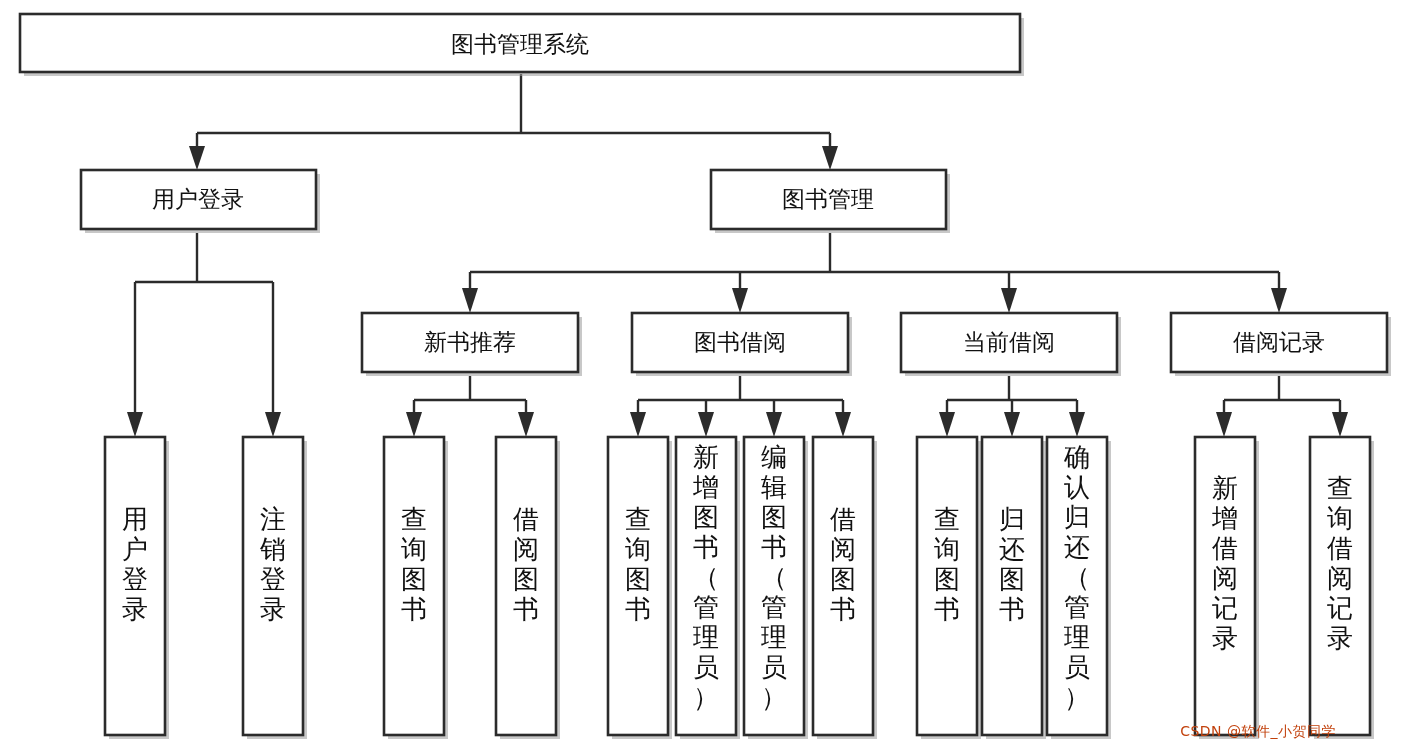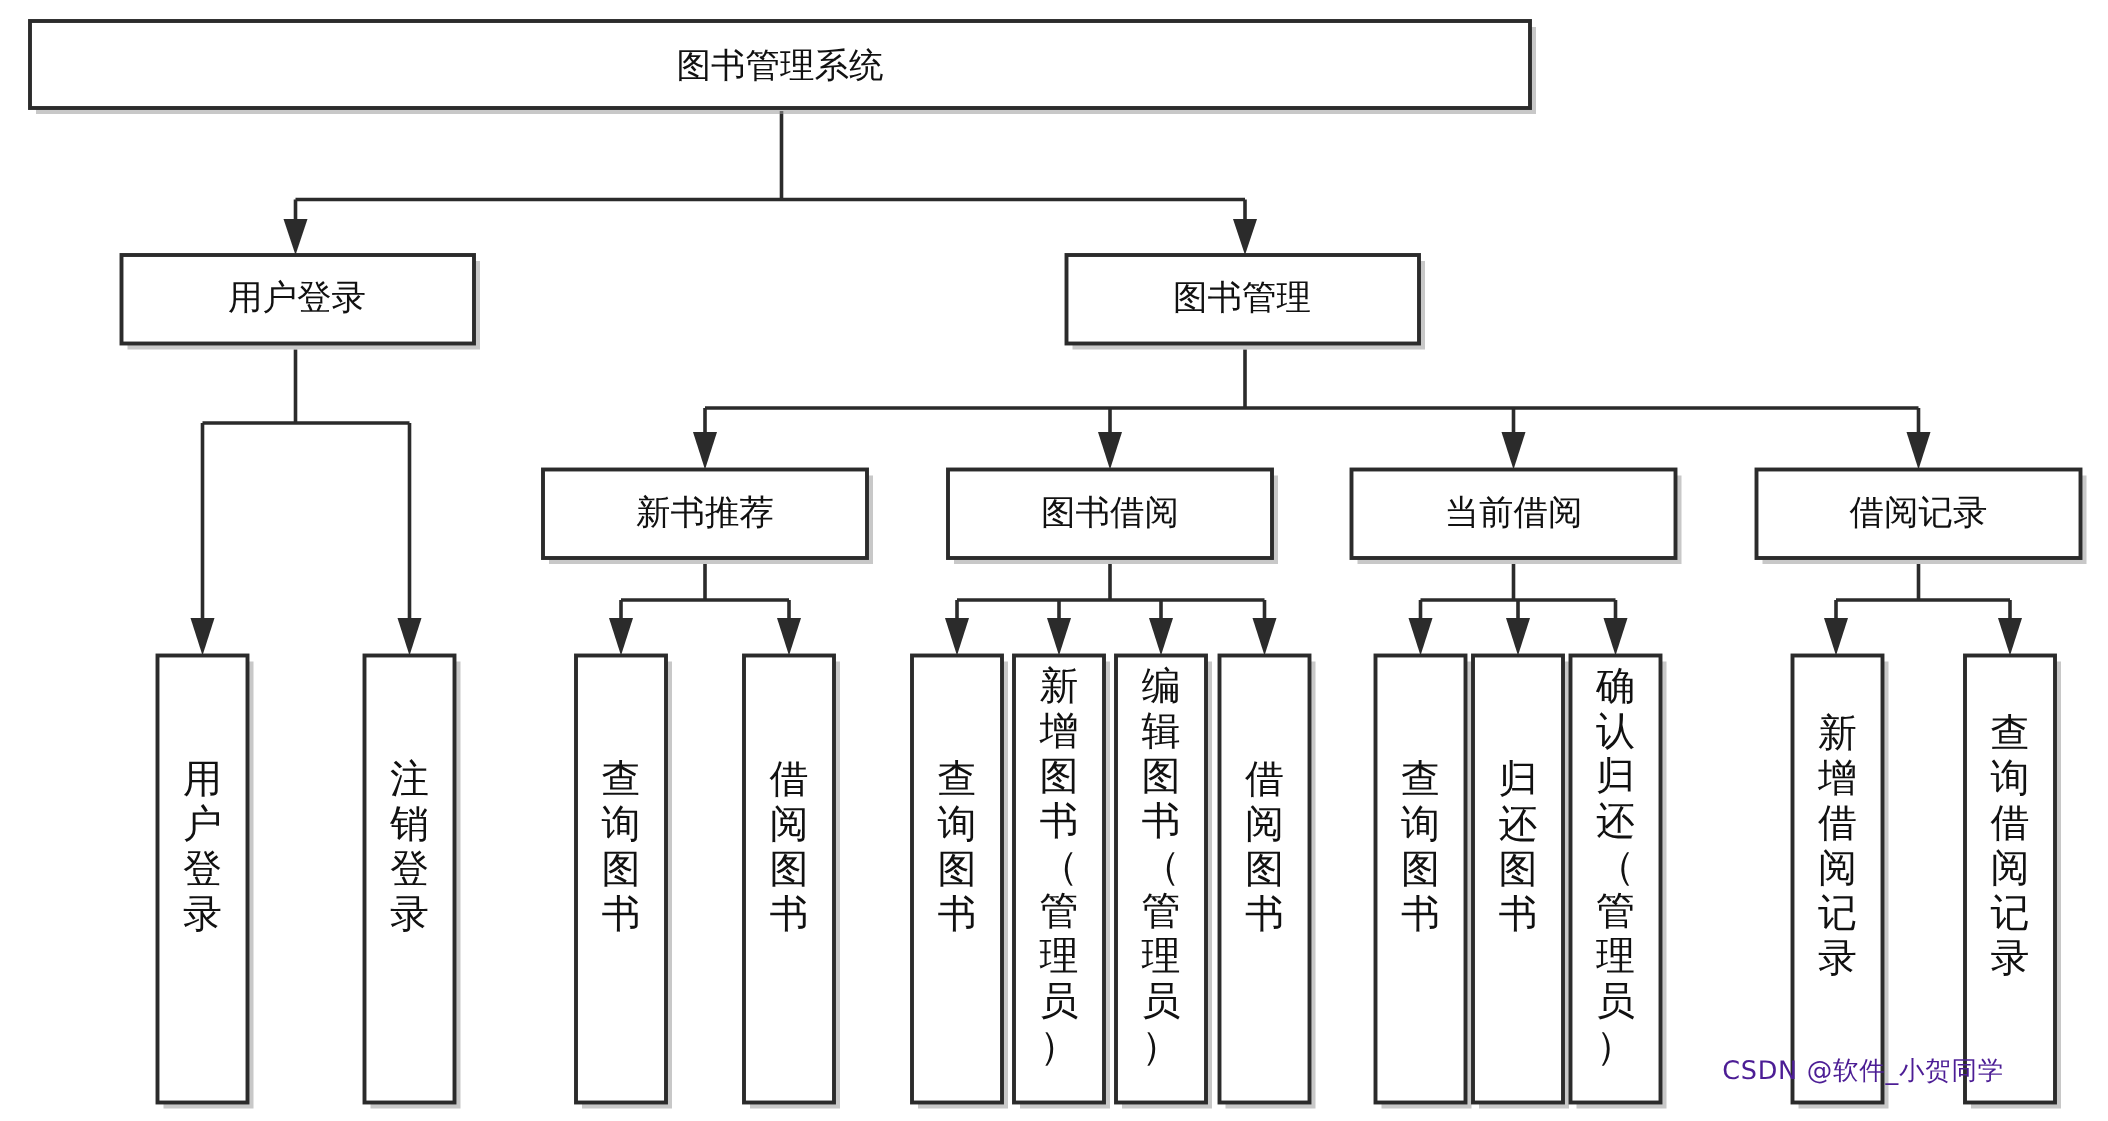--- a/index.html
+++ b/index.html
@@ -51,24 +51,24 @@
   }
   .node-label-vertical {
     fill: #111111;
     font-family: "DejaVu Sans", "Liberation Sans", sans-serif;
     font-size: 26px;
     text-anchor: middle;
   }
   .watermark {
     position: absolute;
     right: 12px;
-    bottom: 22px;
-    font-family: "DejaVu Sans", "Liberation Sans", sans-serif;
-    font-size: 17px;
-    color: #4c1d95;
+    bottom: 6px;
+    font-family: "DejaVu Sans", "Liberation Sans", sans-serif;
+    font-size: 14px;
+    color: #c2410c;
     letter-spacing: 0.5px;
     white-space: nowrap;
     pointer-events: none;
   }
 </style>
 </head>
 <body>
 
 <div id="diagram-root">
 

